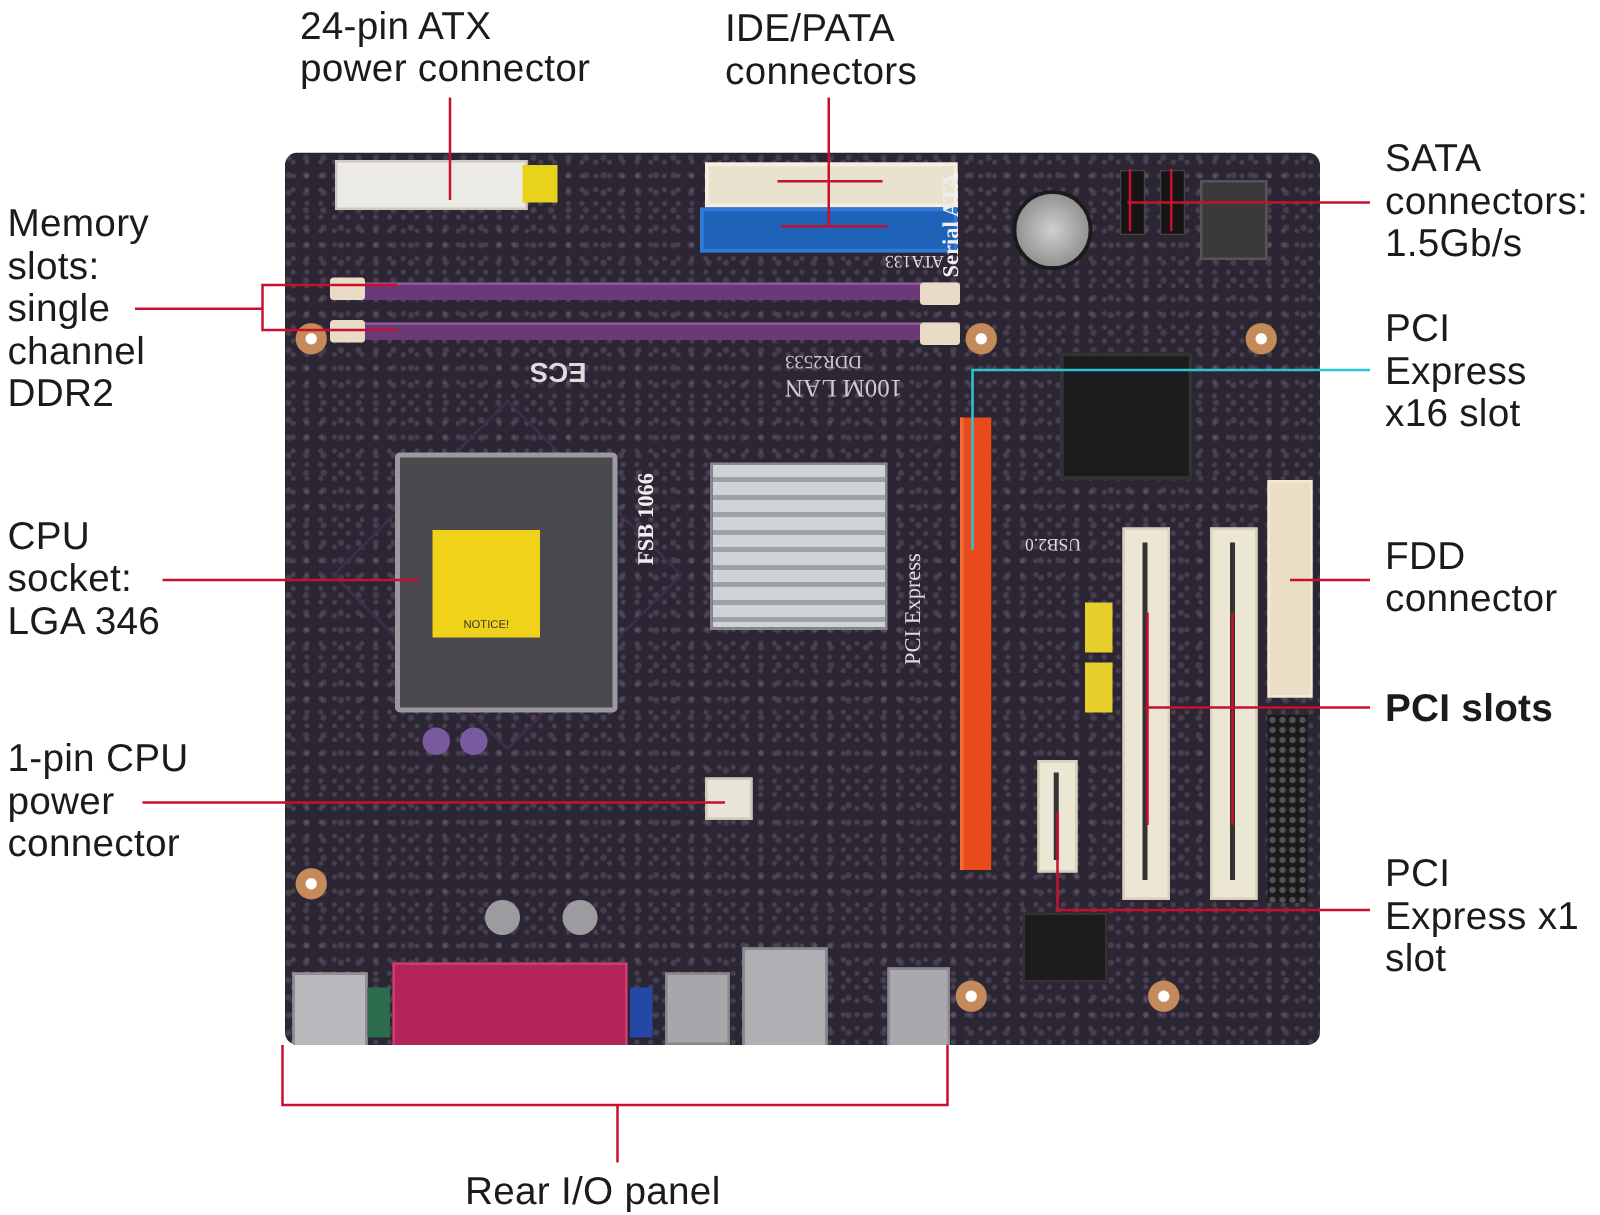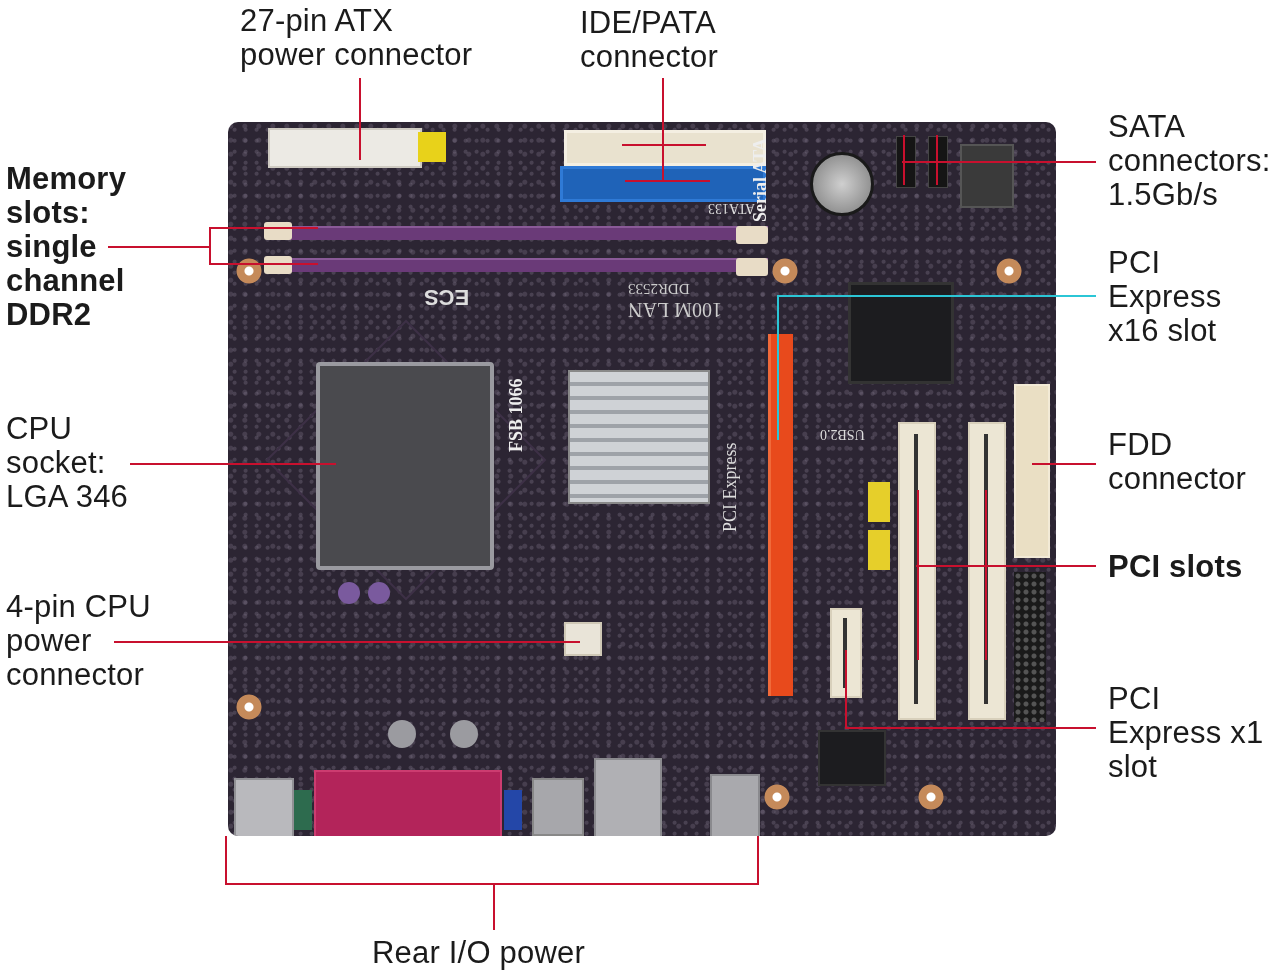--- a/index.html
+++ b/index.html
@@ -44,20 +44,23 @@
 
   <div class="part" style="left:8px;top:136px;width:26px;height:26px;border-radius:50%;background:radial-gradient(circle,#fff 0 4px,#c58a5a 5px 12px,transparent 13px);"></div>
   <div class="part" style="left:544px;top:136px;width:26px;height:26px;border-radius:50%;background:radial-gradient(circle,#fff 0 4px,#c58a5a 5px 12px,transparent 13px);"></div>
   <div class="part" style="left:768px;top:136px;width:26px;height:26px;border-radius:50%;background:radial-gradient(circle,#fff 0 4px,#c58a5a 5px 12px,transparent 13px);"></div>
   <div class="part" style="left:8px;top:572px;width:26px;height:26px;border-radius:50%;background:radial-gradient(circle,#fff 0 4px,#c58a5a 5px 12px,transparent 13px);"></div>
   <div class="part" style="left:536px;top:662px;width:26px;height:26px;border-radius:50%;background:radial-gradient(circle,#fff 0 4px,#c58a5a 5px 12px,transparent 13px);"></div>
   <div class="part" style="left:690px;top:662px;width:26px;height:26px;border-radius:50%;background:radial-gradient(circle,#fff 0 4px,#c58a5a 5px 12px,transparent 13px);"></div>
 
   <div class="part" style="left:40px;top:200px;width:270px;height:270px;border:3px solid #3d3046;transform:rotate(45deg) scale(.72);"></div>
   <div class="part" style="left:88px;top:240px;width:170px;height:200px;background:#4a4a4e;border:4px solid #9a9aa0;border-radius:4px;"></div>
+  <div class="part" style="left:118px;top:302px;width:86px;height:86px;background:#f0d21a;color:#333;font-size:9px;text-align:center;display:flex;align-items:flex-end;justify-content:center;padding-bottom:6px;box-sizing:border-box;">
+      <span>NOTICE!</span>
+    </div>
   <div class="part" style="left:278px;top:290px;color:#eee;font-family:'Liberation Serif',serif;font-size:18px;font-weight:bold;transform:rotate(-90deg);transform-origin:left top;top:330px;">FSB 1066</div>
 
   <div class="part" style="left:340px;top:248px;width:138px;height:130px;background:repeating-linear-gradient(180deg,#cfd2d6 0 10px,#9ea2a8 10px 14px);border:2px solid #888;"></div>
 
   <div class="part" style="left:540px;top:212px;width:22px;height:362px;background:#e84a1c;border-left:3px solid #f06a3a;"></div>
   <div class="part" style="left:492px;top:410px;color:#ddd;font-family:'Liberation Serif',serif;font-size:18px;transform:rotate(-90deg);transform-origin:left top;">PCI Express</div>
 
   <div class="part" style="left:620px;top:160px;width:100px;height:96px;background:#1c1c1f;border:3px solid #333;"></div>
   <div class="part" style="left:592px;top:304px;color:#ddd;font-family:'Liberation Serif',serif;font-size:14px;transform:rotate(180deg);">USB2.0</div>
 
@@ -121,40 +124,40 @@
   <line x1="986" y1="490" x2="986" y2="660" stroke="#c8102e" stroke-width="2"></line>
 
   <line x1="114" y1="642" x2="580" y2="642" stroke="#c8102e" stroke-width="2"></line>
 
   <polyline points="846,650 846,728 1096,728" fill="none" stroke="#c8102e" stroke-width="2"></polyline>
 
   <polyline points="226,836 226,884 758,884 758,836" fill="none" stroke="#c8102e" stroke-width="2"></polyline>
   <line x1="494" y1="884" x2="494" y2="930" stroke="#c8102e" stroke-width="2"></line>
 </svg>
 
-<div class="label" style="left:240px;top:4px;">27-pin ATX
+<div class="label" style="left:240px;top:4px;">24-pin ATX
 power connector</div>
 <div class="label" style="left:580px;top:6px;">IDE/PATA
-connector</div>
+connectors</div>
 <div class="label" style="left:1108px;top:110px;">SATA
 connectors:
 1.5Gb/s</div>
-<div class="label" style="left:6px;top:162px;font-weight:bold;">Memory
+<div class="label" style="left:6px;top:162px;">Memory
 slots:
 single
 channel
 DDR2</div>
 <div class="label" style="left:1108px;top:246px;">PCI
 Express
 x16 slot</div>
 <div class="label" style="left:6px;top:412px;">CPU
 socket:
 LGA 346</div>
 <div class="label" style="left:1108px;top:428px;">FDD
 connector</div>
 <div class="label" style="left:1108px;top:550px;font-weight:bold;">PCI slots</div>
-<div class="label" style="left:6px;top:590px;">4-pin CPU
+<div class="label" style="left:6px;top:590px;">1-pin CPU
 power
 connector</div>
 <div class="label" style="left:1108px;top:682px;">PCI
 Express x1
 slot</div>
-<div class="label" style="left:372px;top:936px;">Rear I/O power</div>
+<div class="label" style="left:372px;top:936px;">Rear I/O panel</div>
 
 </body></html>

